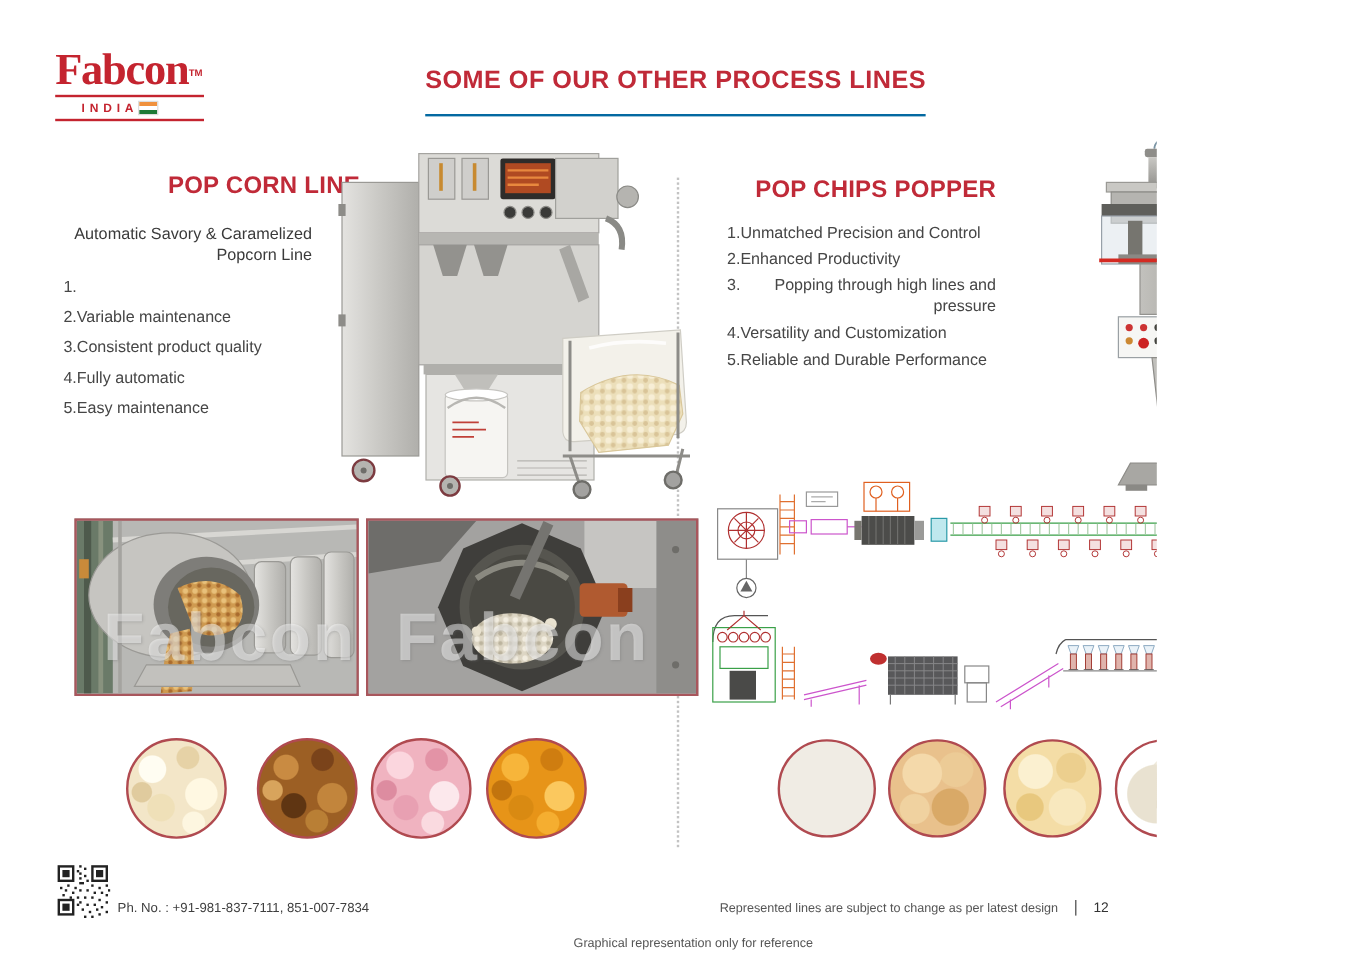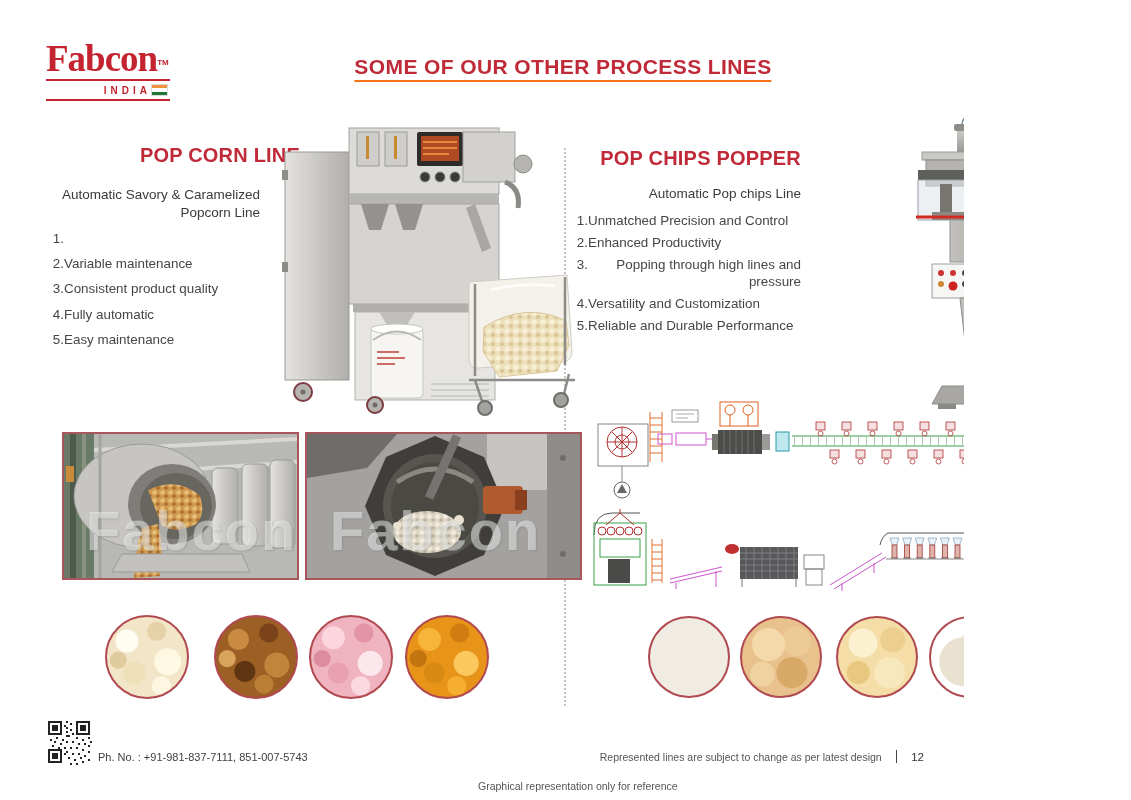--- a/index.html
+++ b/index.html
@@ -6,35 +6,35 @@
   .page { position:relative; width:964px; height:800px; background:#fff;
           font-family:"Liberation Sans","DejaVu Sans",sans-serif; overflow:hidden; }
 
   
   .logo { position:absolute; left:46px; top:40px; width:124px; }
   .logo-row { line-height:1; white-space:nowrap; }
   .logo-text { color:#c4242f; font-weight:bold; font-size:37px; font-family:"Liberation Serif","DejaVu Serif",serif; letter-spacing:-1px; }
   .logo-text::first-letter { font-style:italic; }
   .logo-tm { color:#c4242f; font-size:8px; vertical-align:super; font-weight:bold; }
   .logo-rule { height:0; border-top:2px solid #c4242f; margin:2px 0 2px 0; }
-  .logo-india-row { display:flex; align-items:center; justify-content:flex-end; padding:1px 2px;margin-left:20px; }
+  .logo-india-row { display:flex; align-items:center; justify-content:flex-start; padding:1px 2px;margin-left:20px; }
   .logo-india { color:#c4242f; font-size:10px; font-weight:bold; letter-spacing:4px; }
   .flag { display:inline-block; width:15px; height:10px;
           background:linear-gradient(180deg,#f0913d 0 33%,#ffffff 33% 66%,#1d7a36 66% 100%);
           border:0.5px solid #ddd; }
 
   
   .page-title { position:absolute; top:55px; left:563px; transform:translateX(-50%);
                 color:#c02a38; font-weight:bold; font-size:21px; letter-spacing:0.4px;
-                border-bottom:2px solid #f97316; padding-bottom:1px; white-space:nowrap; }
+                border-bottom:2px solid #0369a1; padding-bottom:16px; white-space:nowrap; }
 
   
   .sec { position:absolute;text-align:right; }
   .sec-left  { left:45px;  top:144px; width:255px; }
-  .sec-right { left:569px; top:147px; width:232px; }
+  .sec-right { left:598px; top:147px; width:232px; }
   .sec h2 { margin:0 0 19px 0; font-size:20px; color:#c02a38; letter-spacing:0.2px; }
   .sec-right h2 { margin-bottom:15px; }
   .sub { font-weight:normal; color:#3a3a3a; font-size:13.5px; line-height:1.3; margin:0 0 9px 0; }
   .sec-left .sub { width:215px; }
   .feat { list-style:none; margin:0; padding:0; }
   .feat li { display:flex; font-size:13.4px; color:#464646; line-height:1.28; margin-bottom:8px; }
   .sec-right .feat li { margin-bottom:5px; }
   .feat .num { width:19px; flex:none; }
 
   
@@ -151,21 +151,20 @@
         </li>
       <li>
           <span class="num">5.</span>
           <span>Easy maintenance</span>
         </li>
     </ul>
   </section>
 
   <section class="sec sec-right">
     <h2>POP CHIPS POPPER</h2>
-    <div class="sub">Automatic Pop chips Line</div>
     <ul class="feat">
       <li>
           <span class="num">1.</span>
           <span>Unmatched Precision and Control</span>
         </li>
       <li>
           <span class="num">2.</span>
           <span>Enhanced Productivity</span>
         </li>
       <li>
@@ -552,21 +551,21 @@
       <rect x="28" y="40" width="2" height="2"></rect>
         <rect x="22" y="38" width="2" height="2"></rect>
         <rect x="30" y="44" width="2" height="2"></rect>
       <rect x="36" y="42" width="2" height="2"></rect>
         <rect x="42" y="40" width="2" height="2"></rect>
         <rect x="24" y="44" width="2" height="2"></rect>
       <rect x="18" y="34" width="2" height="2"></rect>
         <rect x="44" y="22" width="2" height="2"></rect>
     </g>
   </svg>
-  <div class="footer-phone">Ph. No. : +91-981-837-7111, 851-007-5743</div>
+  <div class="footer-phone">Ph. No. : +91-981-837-7111, 851-007-7834</div>
   <div class="footer-center">Graphical representation only for reference</div>
   <div class="footer-right">
     <span class="footer-note">Represented lines are subject to change as per latest design</span>
     <span class="footer-sep"></span>
     <span class="footer-page">12</span>
   </div>
 
 </div>
 
 </body></html>

